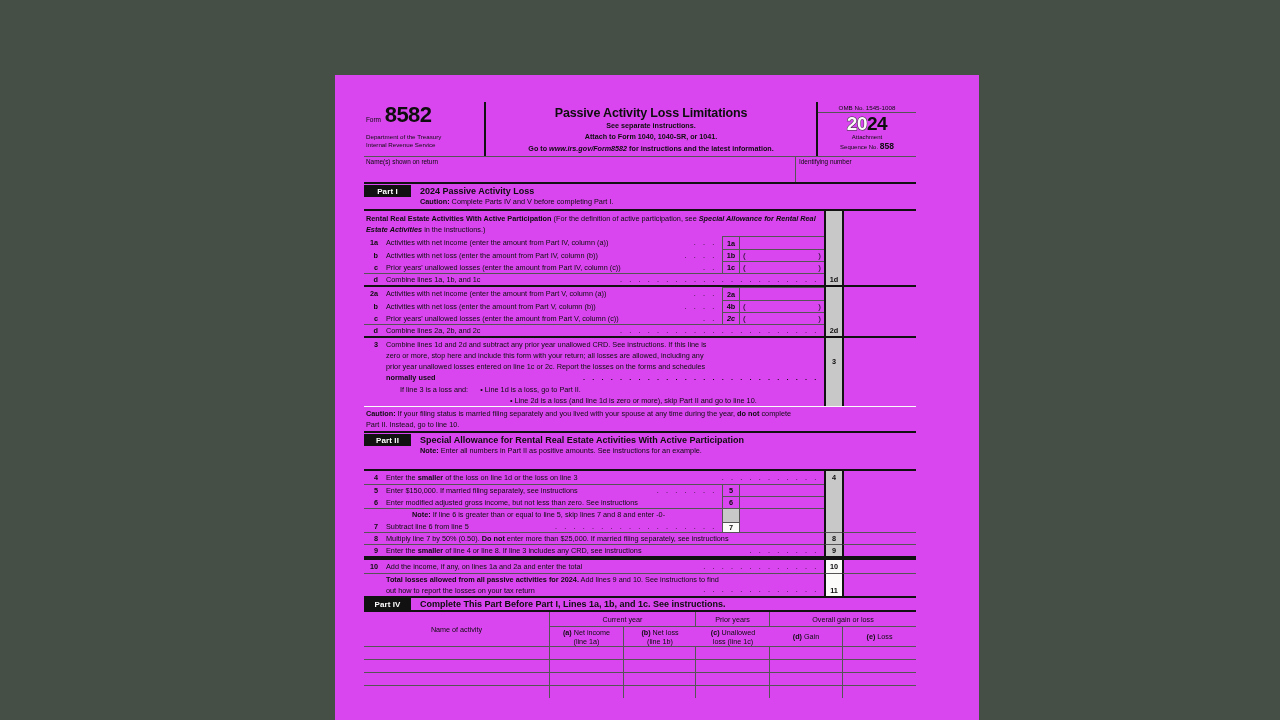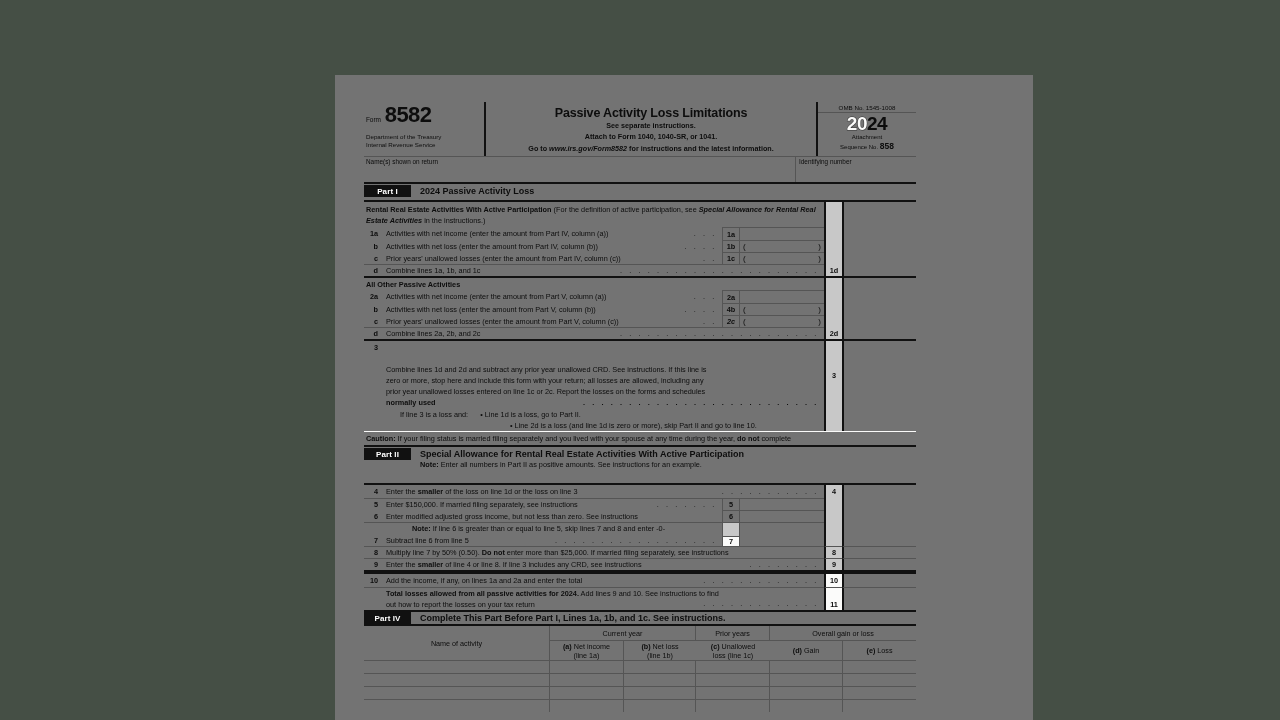--- a/index.html
+++ b/index.html
@@ -9,22 +9,22 @@
     width:1280px; height:720px;
     background:#454f45;
     font-family:"Liberation Sans", sans-serif;
     overflow:hidden;
   }
 
   
   #page {
     position:absolute;
     left:335px; top:75px;
-    width:698px; height:645px;
-    background:#737373;
+    width:644px; height:645px;
+    background:#d946ef;
     color:#0d0d0d;
     overflow:hidden;
   }
   #sheet {
     position:absolute;
     left:29px; top:27px;
     width:552px;
   }
   .hr2     { border-top:2px solid #111; }
   .vl      { border-left:1px solid #555; }
@@ -155,20 +155,21 @@
     <div class="nm-r">
       <div class="nm-lbl">Identifying number</div>
     </div>
   </div>
 
   <div>
     <div class="parthead">
       <div class="partbox">Part I</div>
       <div class="parttitle">2024 Passive Activity Loss</div>
     </div>
+    <div class="partnote"><b>Caution:</b><span> Complete Parts IV and V before completing Part I.</span></div>
   </div>
 
   <div class="hr2" style="margin-top:3px;"></div>
 
   <div class="row">
     <div class="c-txt" style="padding:2px 4px 1px 2px;">
       <div style="font-size:7.3px; line-height:11px;"><b>Rental Real Estate Activities With Active Participation</b><span> (For the definition of active participation, see </span><span class="ital">Special Allowance for Rental Real Estate Activities</span><span> in the instructions.)</span></div>
     </div>
     <div class="c-shade vl2"></div>
     <div class="c-tot vl2"></div>
@@ -229,27 +230,20 @@
       <div class="dots" style="margin-left:auto; padding-right:5px;">. . . . . . . . . . . . . . . . . . . . . .</div>
     </div>
     <div class="c-shade vl2" style="display:flex; align-items:center; justify-content:center;">
       <span class="boxno">1d</span>
     </div>
     <div class="c-tot vl2"></div>
   </div>
 
   <div class="hr2"></div>
 
-  <div class="row">
-    <div class="c-txt" style="padding:2px 0 1px 2px;">
-      <div style="font-size:7.3px; font-weight:bold;">All Other Passive Activities</div>
-    </div>
-    <div class="c-shade vl2"></div>
-    <div class="c-tot vl2"></div>
-  </div>
 
   <div class="row">
     <div class="c-txt" style="display:flex; align-items:center; height:13px;">
       <div class="lineno">2a</div>
       <div class="linetxt">Activities with net income (enter the amount from Part V, column (a))</div>
       <div class="dots" style="margin-left:auto; padding-right:5px;">. . .</div>
     </div>
     <div class="c-lbl vl" style="border-top:1px solid #555; display:flex; align-items:center; justify-content:center;">
       <span class="boxno">2a</span>
     </div>
@@ -302,21 +296,21 @@
       <span class="boxno">2d</span>
     </div>
     <div class="c-tot vl2"></div>
   </div>
 
   <div class="hr2"></div>
 
   <div class="row">
     <div class="c-txt" style="display:flex; padding-top:1px;">
       <div class="lineno" style="padding-top:1px;">3</div>
-      <div style="flex:1; min-width:0;margin-top:22px;">
+      <div style="flex:1; min-width:0;">
         <div class="linetxt">Combine lines 1d and 2d and subtract any prior year unallowed CRD. See instructions. If this line is</div>
         <div class="linetxt">zero or more, stop here and include this form with your return; all losses are allowed, including any</div>
         <div class="linetxt">prior year unallowed losses entered on line 1c or 2c. Report the losses on the forms and schedules</div>
         <div class="linetxt" style="display:flex;font-weight:bold;">
           <span>normally used</span>
           <span class="dots" style="margin-left:auto; padding-right:5px;">. . . . . . . . . . . . . . . . . . . . . . . . . .</span>
         </div>
         <div class="linetxt" style="display:flex; gap:6px; padding-top:1px;">
           <span style="padding-left:14px;">If line 3 is a loss and:</span>
           <span style="padding-left:6px;">• <span>Line 1d is a loss, go to Part II.</span></span>
@@ -325,20 +319,21 @@
       </div>
     </div>
     <div class="c-shade vl2" style="display:flex; align-items:center; justify-content:center; padding-bottom:22px;">
       <span class="boxno">3</span>
     </div>
     <div class="c-tot vl2"></div>
   </div>
 
   <div style="font-size:7.3px; line-height:11px; padding:1px 2px 1px 2px; border-top:1px solid #fbfbfa;">
     <b>Caution:</b><span> If your filing status is married filing separately and you lived with your spouse at any time during the year, </span><b>do not</b><span> complete</span>
+    <div>Part II. Instead, go to line 10.</div>
   </div>
 
   <div class="hr2"></div>
 
   <div class="parthead">
     <div class="partbox">Part II</div>
     <div class="parttitle">Special Allowance for Rental Real Estate Activities With Active Participation</div>
   </div>
   <div class="partnote" style="padding-bottom:14px;"><b>Note:</b><span> Enter all numbers in Part II as positive amounts. See instructions for an example.</span></div>
 

